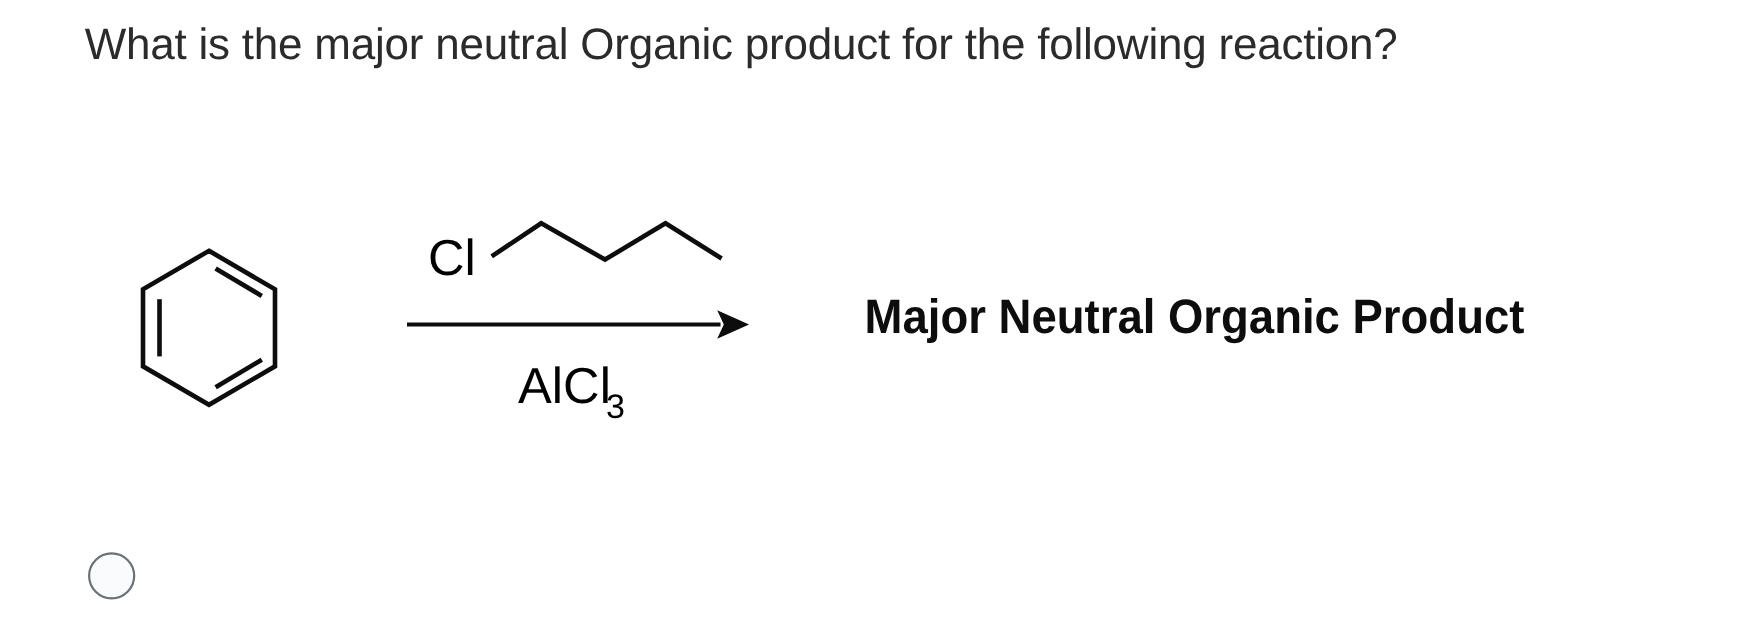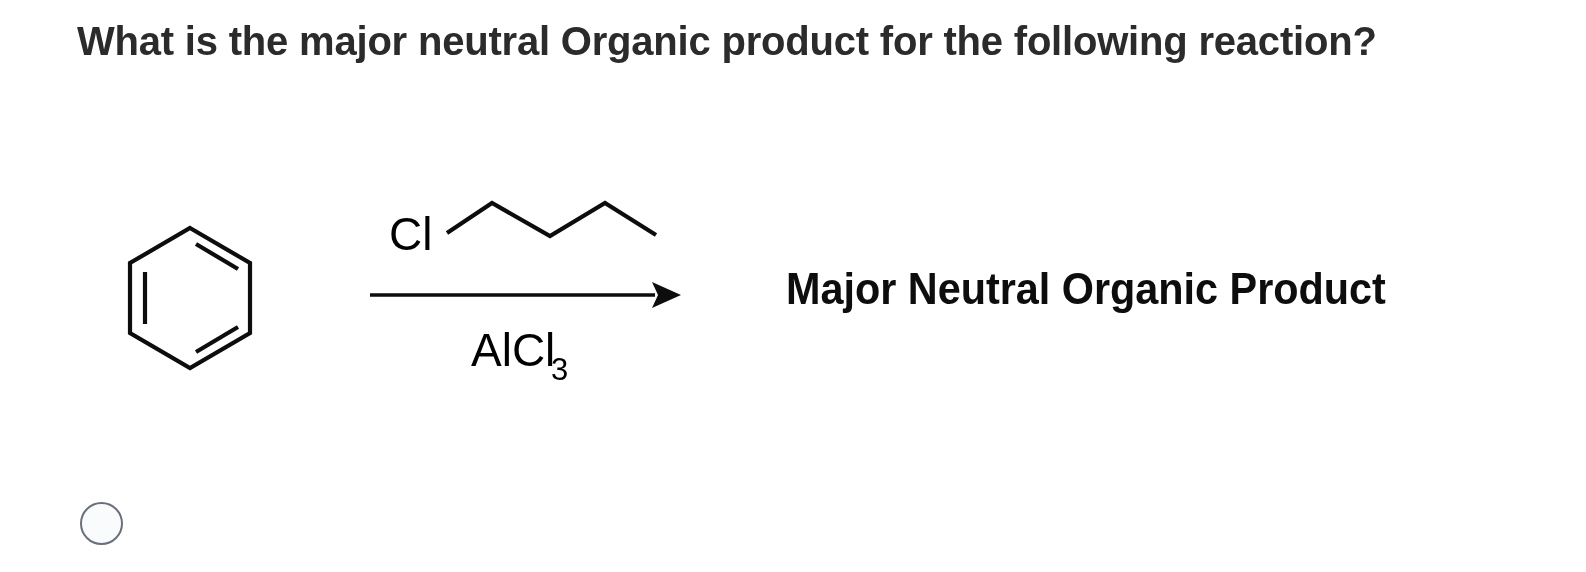--- a/index.html
+++ b/index.html
@@ -16,21 +16,21 @@
     -webkit-font-smoothing: antialiased;
   }
 
   #question-text {
     position: absolute;
     left: 77px;
     top: 16px;
     font-family: "Liberation Sans", sans-serif;
     font-size: 40px;
     line-height: 50px;
-    font-weight: 700;
+    font-weight: 400;
     color: #2b2b2b;
     white-space: nowrap;
     letter-spacing: -0.2px;
   }
 
   #reaction-scheme {
     position: absolute;
     left: 0;
     top: 120px;
     width: 1586px;

